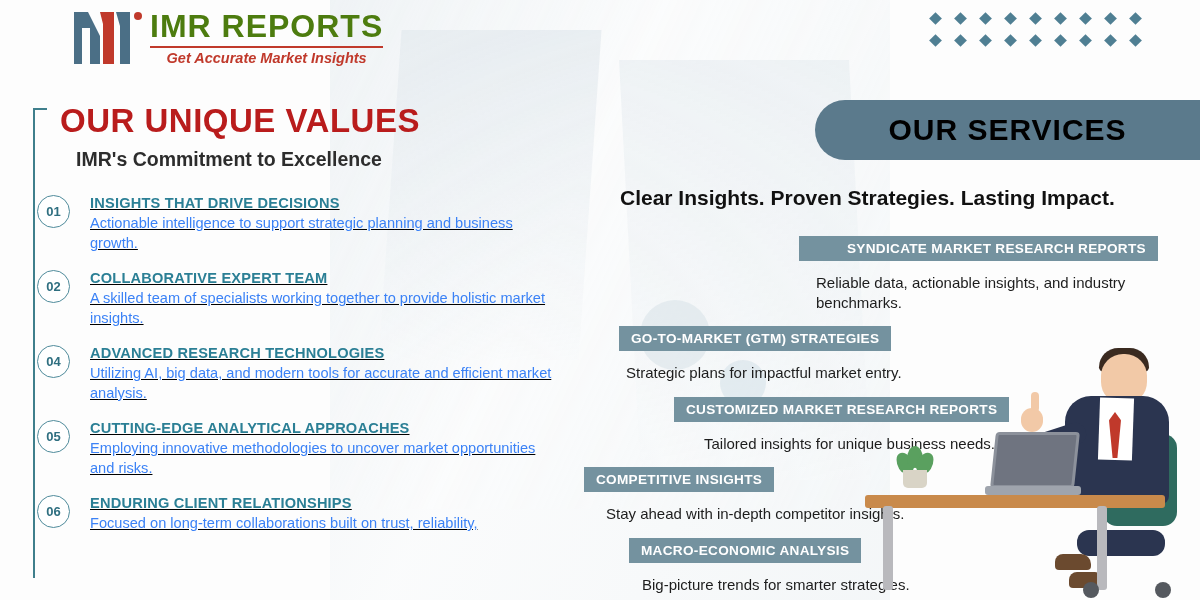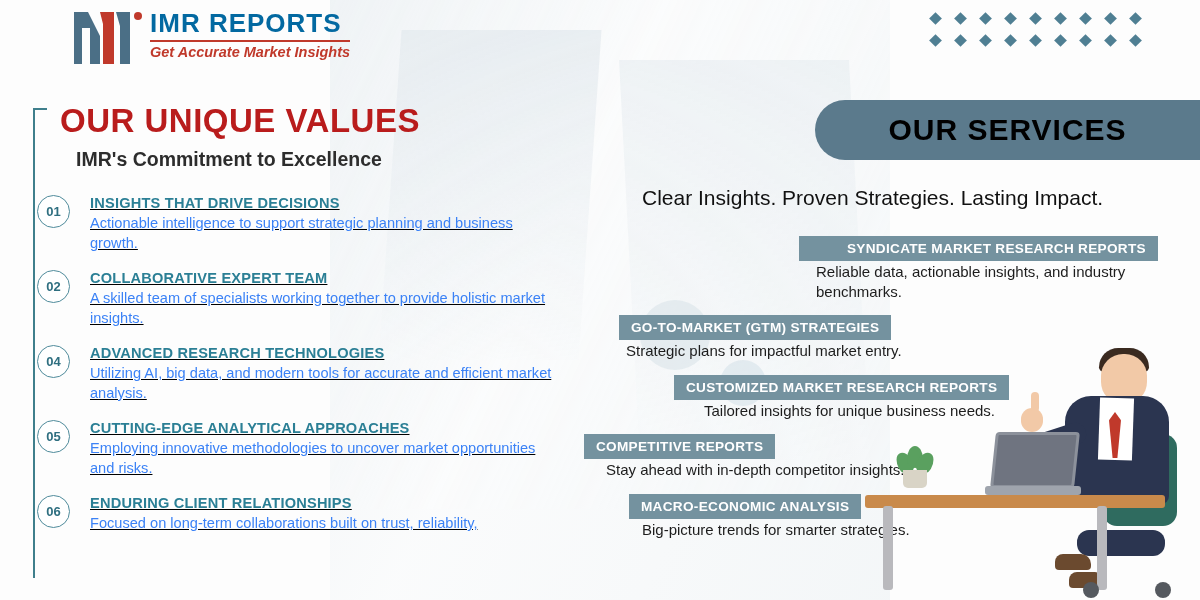--- a/index.html
+++ b/index.html
@@ -44,22 +44,23 @@
   
   .logo-wrap {
     position: absolute; left: 70px; top: 4px;
     display: flex; align-items: flex-start;
   }
   .logo-mark {
     position: relative; width: 74px; height: 62px; margin-top: 2px;
   }
   .logo-text-block { margin-left: 6px; margin-top: 4px; }
   .logo-title {
-    font-size: 26px; font-weight: bold; letter-spacing: 1px;
-    color: #0369a1;
+    font-size: 32px; font-weight: bold; letter-spacing: 1px;
+    color: #4d7c0f;
+    text-align: right;
   }
   .logo-sub {
     margin-top: 2px;
     font-size: 14.5px; font-style: italic; font-weight: bold;
     color: #c0392b;
     text-align: center;
   }
   .logo-underline {
     width: 100%; height: 2px; background: #c0392b; margin-top: 1px;
   }
@@ -115,35 +116,35 @@
     width: 385px; height: 60px;
     background: #5b7a8c;
     border-top-left-radius: 30px; border-bottom-left-radius: 30px;
     display: flex; align-items: center; justify-content: center;
   }
   .services-banner span {
     color: #000000; font-size: 30px; font-weight: bold; letter-spacing: 1px;
   }
   .tagline {
     position: absolute; left: 620px; top: 186px;
-    font-size: 21px; font-weight: normal; color: #111111; margin-left: 22px;
+    font-size: 21px; font-weight: bold; color: #111111;
   }
 
   .service-list { position: absolute; left: 584px; top: 236px; width: 600px; }
   .service-item { margin-bottom: 14px; }
   .service-chip {
     display: inline-block;
     background: #74929f;
     color: #ffffff;
     font-size: 13.6px; font-weight: bold; letter-spacing: .3px;
     padding: 5px 12px 5px 12px;
   }
   .service-desc {
     font-size: 15px; color: #1d1d1d; line-height: 1.3;
-    margin-top: 1px; max-width: 560px;
+    margin-top: 12px; max-width: 560px;
   }
   .s1 { margin-left: 215px; padding-left: 48px; }
   .s2 { margin-left: 90px; }
   .s3 { margin-left: 35px; }
   .s4 { margin-left: 0px; }
   .s5 { margin-left: 45px; }
   .s1d { margin-left: 232px; }
   .s2d { margin-left: 120px; }
   .s3d { margin-left: 42px; }
   .s4d { margin-left: 22px; }
@@ -344,21 +345,21 @@
       <div class="service-chip s3">GO-TO-MARKET (GTM) STRATEGIES</div>
       <div class="service-desc s3d">Strategic plans for impactful market entry.</div>
     </div>
 
     <div class="service-item">
       <div class="service-chip s2">CUSTOMIZED MARKET RESEARCH REPORTS</div>
       <div class="service-desc s2d">Tailored insights for unique business needs.</div>
     </div>
 
     <div class="service-item">
-      <div class="service-chip s4">COMPETITIVE REPORTS</div>
+      <div class="service-chip s4">COMPETITIVE INSIGHTS</div>
       <div class="service-desc s4d">Stay ahead with in-depth competitor insights.</div>
     </div>
 
     <div class="service-item">
       <div class="service-chip s5">MACRO-ECONOMIC ANALYSIS</div>
       <div class="service-desc s5d">Big-picture trends for smarter strategies.</div>
     </div>
 
   </div>
 

